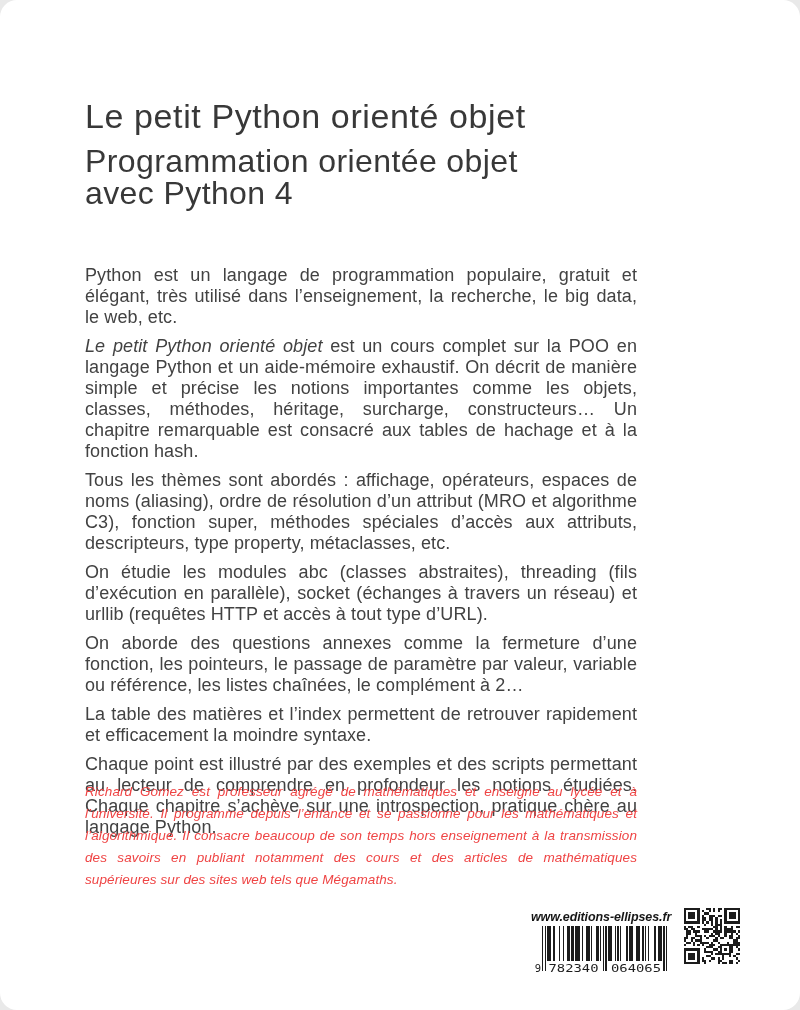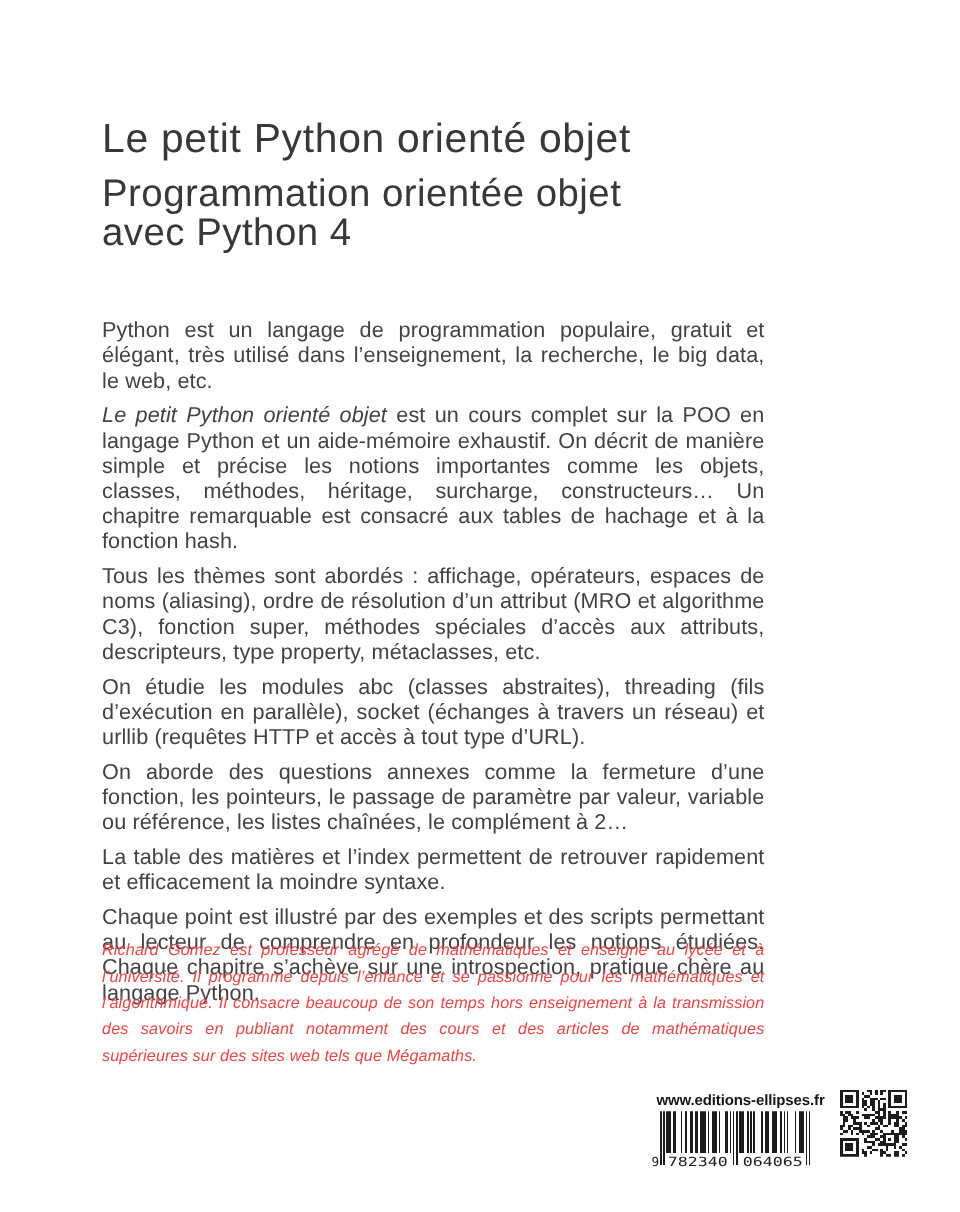--- a/index.html
+++ b/index.html
@@ -1,19 +1,19 @@
 <!DOCTYPE html>
 <html><head>
 <meta charset="utf-8">
 <style>
   html,body{margin:0;padding:0;background:#e9e9e9;}
   .page{
     position:relative;width:800px;height:1010px;margin:0 auto;
     background:#ffffff;overflow:hidden;
-    font-family:"Liberation Sans",sans-serif;color:#3f3f3f;
+    font-family:"Liberation Sans",sans-serif;color:#3f3f3f;border-radius:17px;
   }
   .content{position:absolute;left:85px;top:97px;width:552px;}
   .title{
     font-size:34px;font-weight:400;margin:0;letter-spacing:.6px;
     color:#383838;line-height:38px;
   }
   .subtitle{
     font-size:32px;font-weight:400;margin:10px 0 0;letter-spacing:.4px;
     color:#383838;line-height:32px;
   }
@@ -22,21 +22,21 @@
   .desc em{font-style:italic;}
   .bio{
     position:absolute;left:85px;top:781px;width:552px;margin:0;
     font-size:13.5px;line-height:22px;font-style:italic;text-align:justify;
     letter-spacing:.1px;color:#ef4444;
   }
   .footer{position:absolute;left:531px;top:904px;display:flex;align-items:flex-start;gap:13px;}
   .pub-block{display:flex;flex-direction:column;align-items:center;padding-top:6px;}
   .website{
     font-size:12.5px;font-weight:bold;color:#161616;letter-spacing:-.1px;
-    margin:0 0 2px 16px;white-space:nowrap;
+    margin:0 0 2px 0;white-space:nowrap;font-style:italic;
   }
   .barcode-svg{display:block;}
   .qr-svg{display:block;margin-top:4px;}
 </style>
 </head>
 <body>
 
 <div class="page">
 
   <div class="content">

